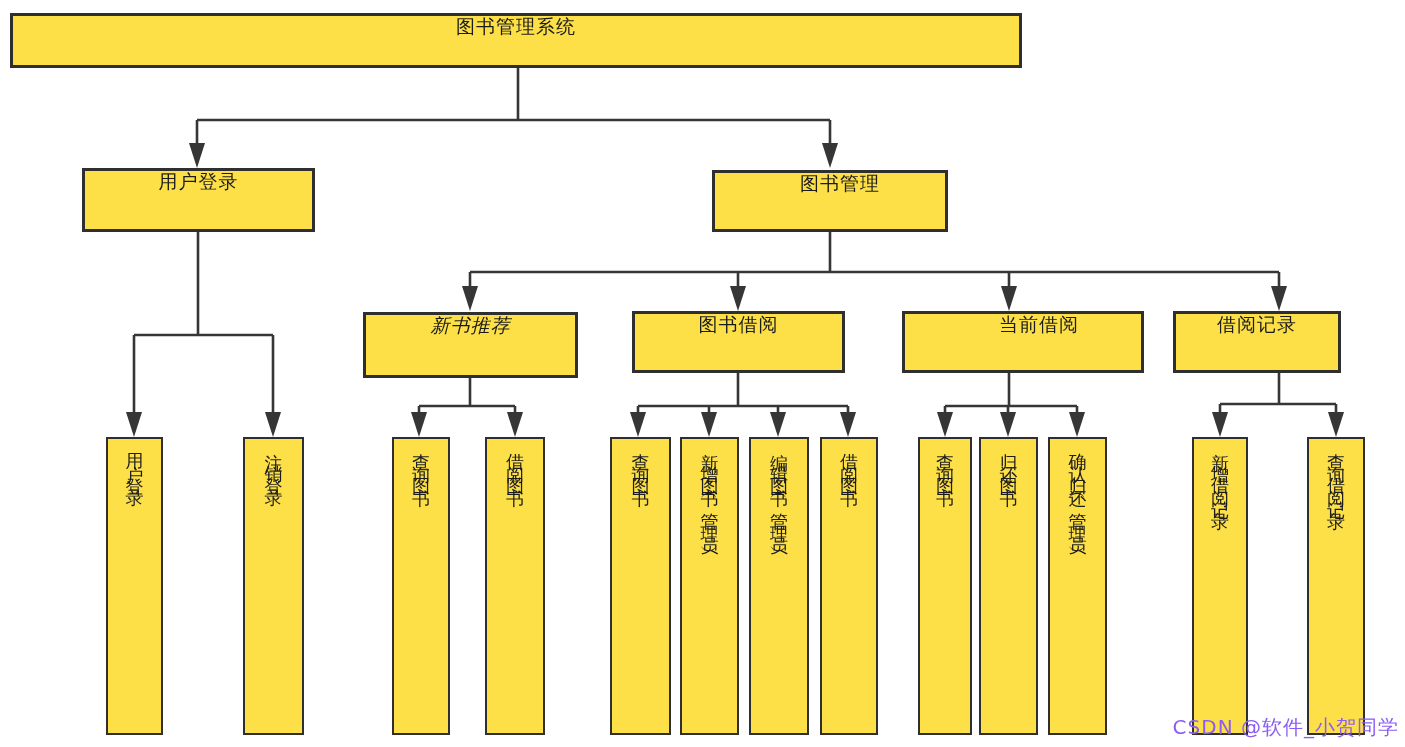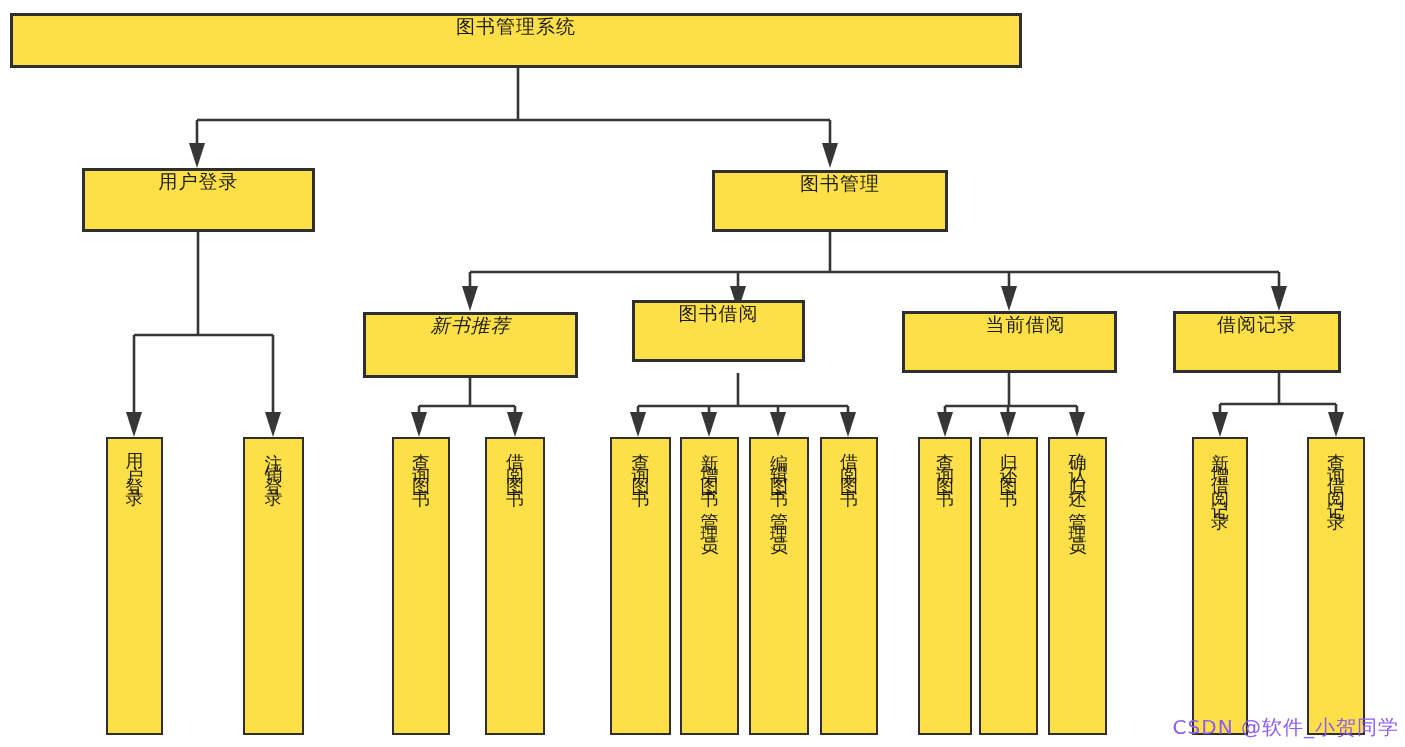--- a/index.html
+++ b/index.html
@@ -118,24 +118,24 @@
       </div>
       <div class="node h" style="left: 82px; top: 168px; width: 233px; height: 64px; border: 3px solid rgb(47, 47, 47);">
         <span>用户登录</span>
       </div>
       <div class="node h" style="left: 712px; top: 170px; width: 236px; height: 62px; border: 3px solid rgb(47, 47, 47); padding-left: 20px;">
         <span>图书管理</span>
       </div>
       <div class="node h" style="left: 363px; top: 312px; width: 215px; height: 66px; border: 3px solid rgb(47, 47, 47); font-style: italic;">
         <span>新书推荐</span>
       </div>
-      <div class="node h" style="left: 632px; top: 300px; width: 173px; height: 62px; border: 3px solid rgb(47, 47, 47);">
+      <div class="node h" style="left: 632px; top: 311px; width: 213px; height: 62px; border: 3px solid rgb(47, 47, 47);">
         <span>图书借阅</span>
       </div>
-      <div class="node h" style="left: 902px; top: 311px; width: 215px; height: 62px; border: 3px solid rgb(47, 47, 47); padding-left: 32px;">
+      <div class="node h" style="left: 902px; top: 311px; width: 242px; height: 62px; border: 3px solid rgb(47, 47, 47); padding-left: 32px;">
         <span>当前借阅</span>
       </div>
       <div class="node h" style="left: 1173px; top: 311px; width: 168px; height: 62px; border: 3px solid rgb(47, 47, 47);">
         <span>借阅记录</span>
       </div>
       <div class="node v" style="left: 106px; top: 437px; width: 57px; height: 298px; border: 2px solid rgb(47, 47, 47);">
         <span>用户登录</span>
       </div>
       <div class="node v" style="left: 243px; top: 437px; width: 61px; height: 298px; border: 2px solid rgb(47, 47, 47);">
         <span>注销登录</span>

